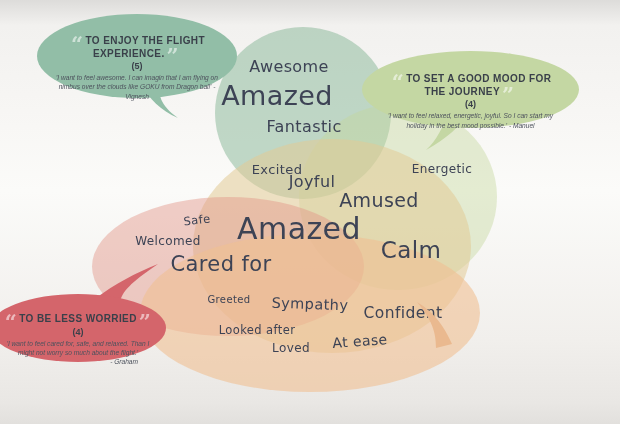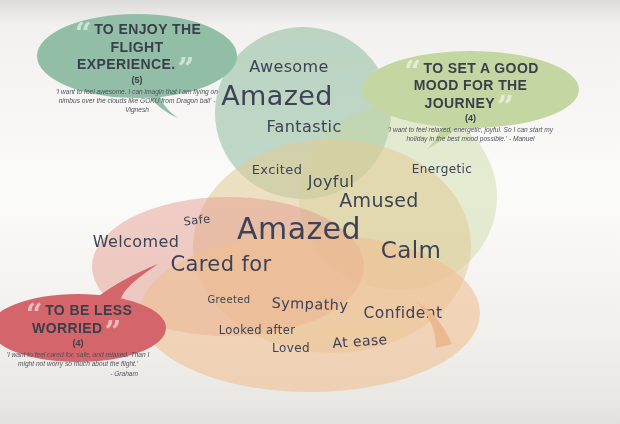--- a/index.html
+++ b/index.html
@@ -27,21 +27,21 @@
   }
   
   .tails{position:absolute;left:0;top:0;z-index:5;pointer-events:none;}
   .bubble{
     position:absolute;z-index:6;border-radius:50%;
     display:flex;flex-direction:column;align-items:center;justify-content:center;
     text-align:center;box-sizing:border-box;
   }
   .bubble .heading{
     color:#3a404a;font-weight:700;letter-spacing:0.4px;
-    font-size:14px;line-height:1.25;text-transform:uppercase;margin-top:24px;
+    font-size:10px;line-height:1.25;text-transform:uppercase;margin-top:24px;
   }
   .qmark{
     font-family:"DejaVu Serif",serif;font-weight:700;
     color:rgba(255,255,255,0.55);font-size:2.1em;
     line-height:0;vertical-align:-0.32em;padding:0 2px;
   }
   .bubble .count{color:#3a404a;font-weight:700;font-size:9px;margin-top:1px;}
   .bubble .quote{
     font-style:italic;color:#4d525d;font-size:6.6px;line-height:1.4;margin-top:2px;
   }
@@ -62,26 +62,26 @@
   <div class="ellipse el-green"></div>
   <div class="ellipse el-lime"></div>
   <div class="ellipse el-beige"></div>
   <div class="ellipse el-pink"></div>
   <div class="ellipse el-peach"></div>
 
   <span class="w" style="left:289px;top:66px;font-size:16px;">Awesome</span>
   <span class="w" style="left:253px;top:95px;font-size:27px;margin-left:24px;">Amazed</span>
   <span class="w" style="left:304px;top:126px;font-size:16px;">Fantastic</span>
   <span class="w" style="left:277px;top:169px;font-size:13px;">Excited</span>
-  <span class="w" style="left:331px;top:181px;font-size:16px;text-align:center;">Joyful</span>
+  <span class="w" style="left:312px;top:181px;font-size:16px;text-align:center;">Joyful</span>
   <span class="w" style="left:379px;top:200px;font-size:19px;text-align:right;">Amused</span>
   <span class="w" style="left:442px;top:169px;font-size:12px;">Energetic</span>
   <span class="w" style="left:197px;top:220px;font-size:11.5px;transform:translate(-50%,-50%) rotate(-6deg);">Safe</span>
   <span class="w" style="left:299px;top:228px;font-size:30px;">Amazed</span>
-  <span class="w" style="left:136px;top:241px;font-size:16px;">Welcomed</span>
+  <span class="w" style="left:168px;top:241px;font-size:12px;">Welcomed</span>
   <span class="w" style="left:221px;top:264px;font-size:21px;">Cared for</span>
   <span class="w" style="left:411px;top:250px;font-size:23px;">Calm</span>
   <span class="w" style="left:229px;top:299px;font-size:10px;text-align:right;">Greeted</span>
   <span class="w" style="left:310px;top:304px;font-size:14.5px;transform:translate(-50%,-50%) rotate(2deg);">Sympathy</span>
   <span class="w" style="left:403px;top:313px;font-size:15.5px;">Confident</span>
   <span class="w" style="left:257px;top:330px;font-size:11.5px;">Looked after</span>
   <span class="w" style="left:291px;top:348px;font-size:12px;">Loved</span>
   <span class="w" style="left:360px;top:341px;font-size:14px;transform:translate(-50%,-50%) rotate(-4deg);">At ease</span>
 
   <svg class="tails" width="620" height="424" viewBox="0 0 620 424">

